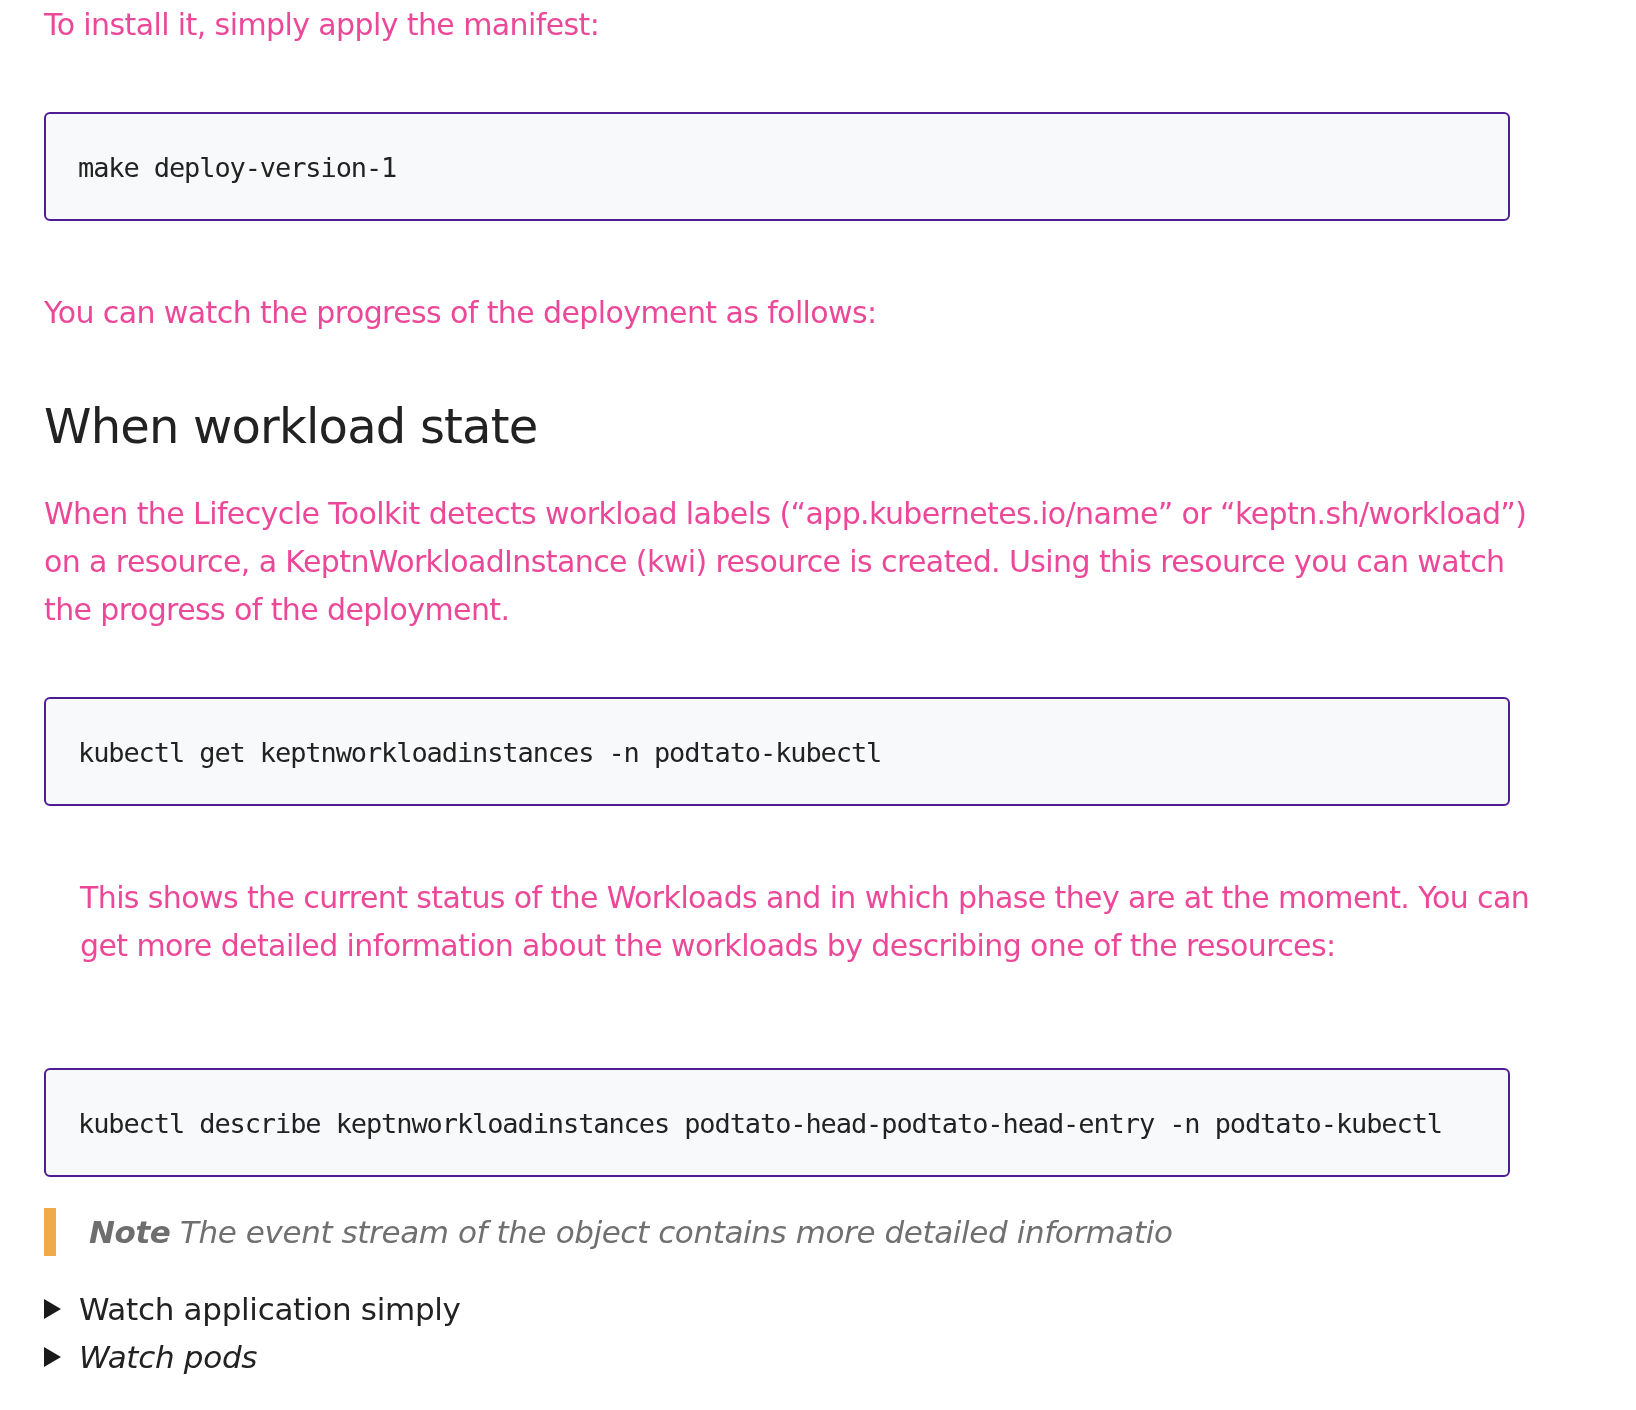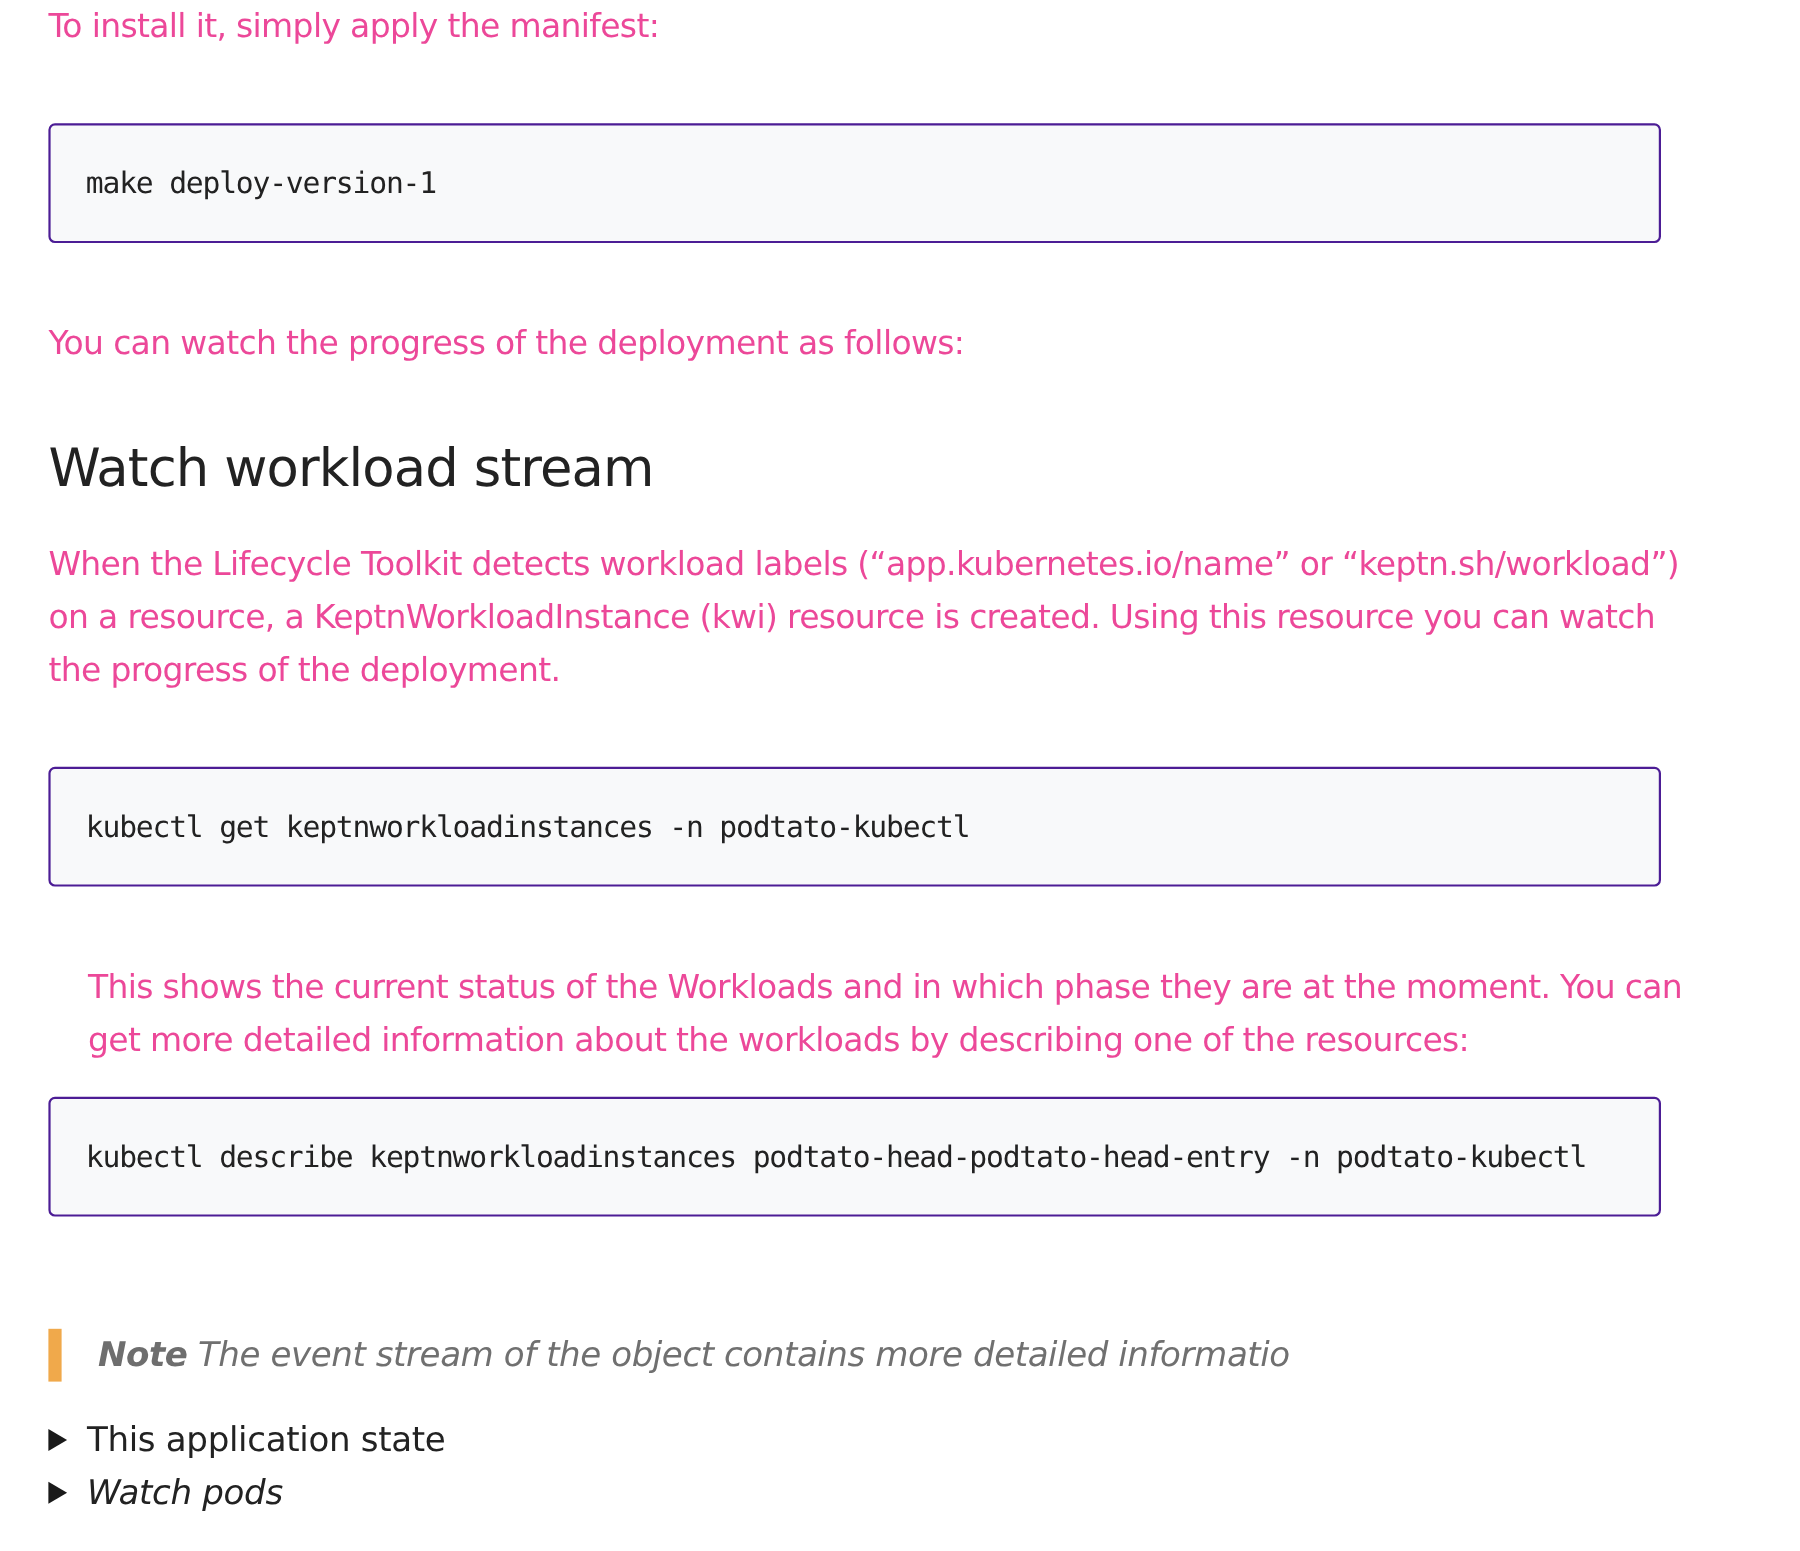--- a/index.html
+++ b/index.html
@@ -58,21 +58,21 @@
       top: 50%;
       transform: translateY(-50%);
       font-family: "DejaVu Sans Mono", "Liberation Mono", monospace;
       font-size: 27px;
       color: #222222;
       white-space: pre;
       letter-spacing: -1.1px;
     }
     .cb1 { top: 112px; }
     .cb2 { top: 697px; }
-    .cb3 { top: 997px; }
+    .cb3 { top: 1068px; }
 
     .note {
       position: absolute;
       top: 1207px;
       left: 0;
       height: 50px;
       width: 1400px;
       display: flex;
       align-items: center;
       font-style: italic;
@@ -125,42 +125,42 @@
 <div class="page">
 
   <p class="p p-intro">To install it, simply apply the manifest:</p>
 
   <div class="codeblock cb1">
     <code class="code">make deploy-version-1</code>
   </div>
 
   <p class="p p-watch">You can watch the progress of the deployment as follows:</p>
 
-  <h2 class="h2">Watch workload stream</h2>
+  <h2 class="h2">When workload state</h2>
 
   <p class="p p-when">When the Lifecycle Toolkit detects workload labels (“app.kubernetes.io/name” or “keptn.sh/workload”) on a resource, a KeptnWorkloadInstance (kwi) resource is created. Using this resource you can watch the progress of the deployment.</p>
 
   <div class="codeblock cb2">
     <code class="code">kubectl get keptnworkloadinstances -n podtato-kubectl</code>
   </div>
 
   <p class="p p-shows">This shows the current status of the Workloads and in which phase they are at the moment. You can get more detailed information about the workloads by describing one of the resources:</p>
 
   <div class="codeblock cb3">
     <code class="code">kubectl describe keptnworkloadinstances podtato-head-podtato-head-entry -n podtato-kubectl</code>
   </div>
 
   <div class="note">
     <div class="note-bar"></div>
     <div class="note-text"><span class="note-label">Note</span><span> The event stream of the object contains more detailed informatio</span></div>
   </div>
 
   <div class="details details-1">
     <span class="triangle"></span>
-    <span class="details-label">This application state</span>
+    <span class="details-label">Watch application simply</span>
   </div>
 
   <div class="details details-2">
     <span class="triangle"></span>
     <span class="details-label">Watch pods</span>
   </div>
 
 </div>
 
 </body></html>

